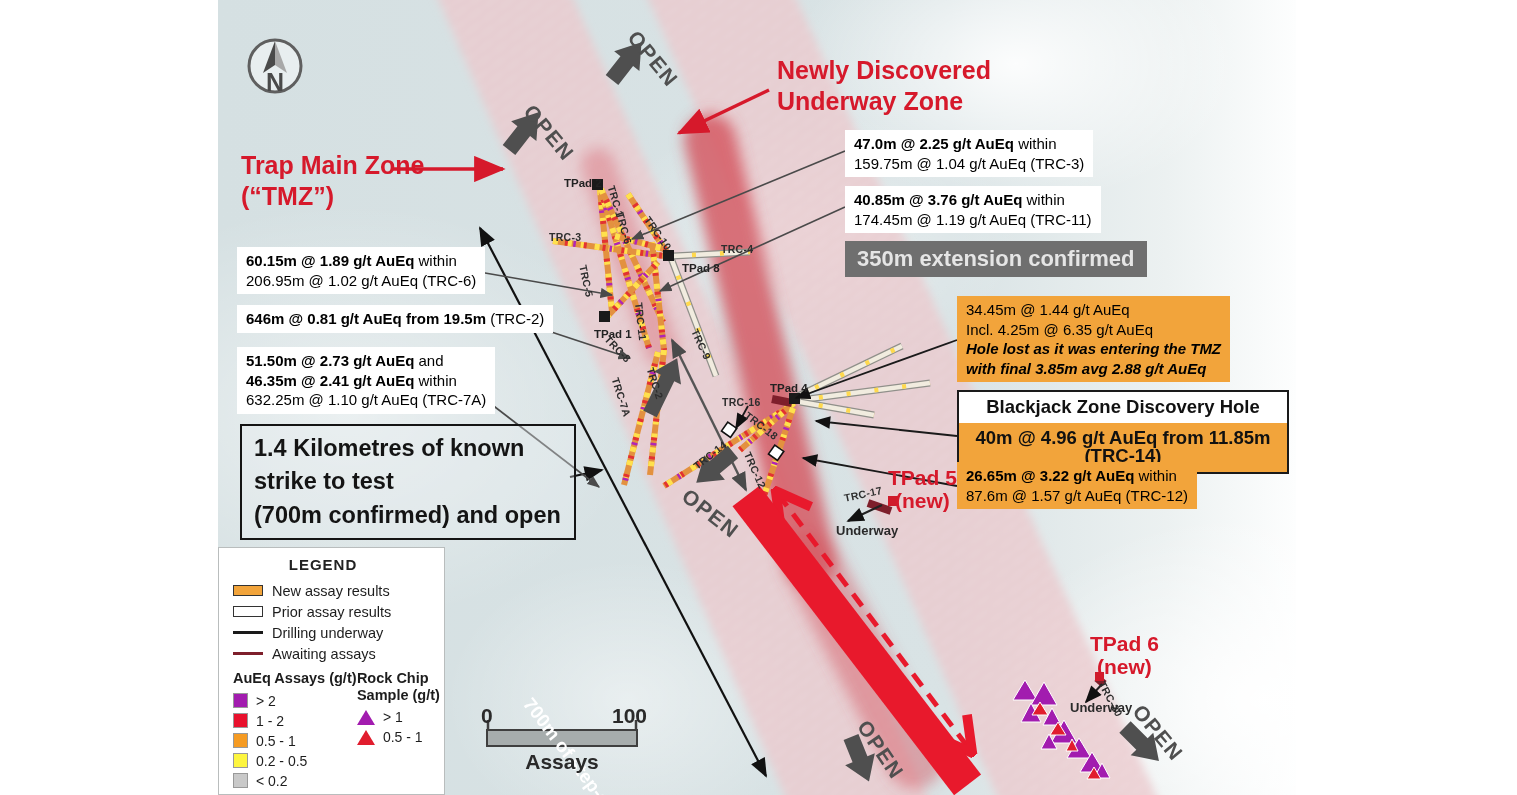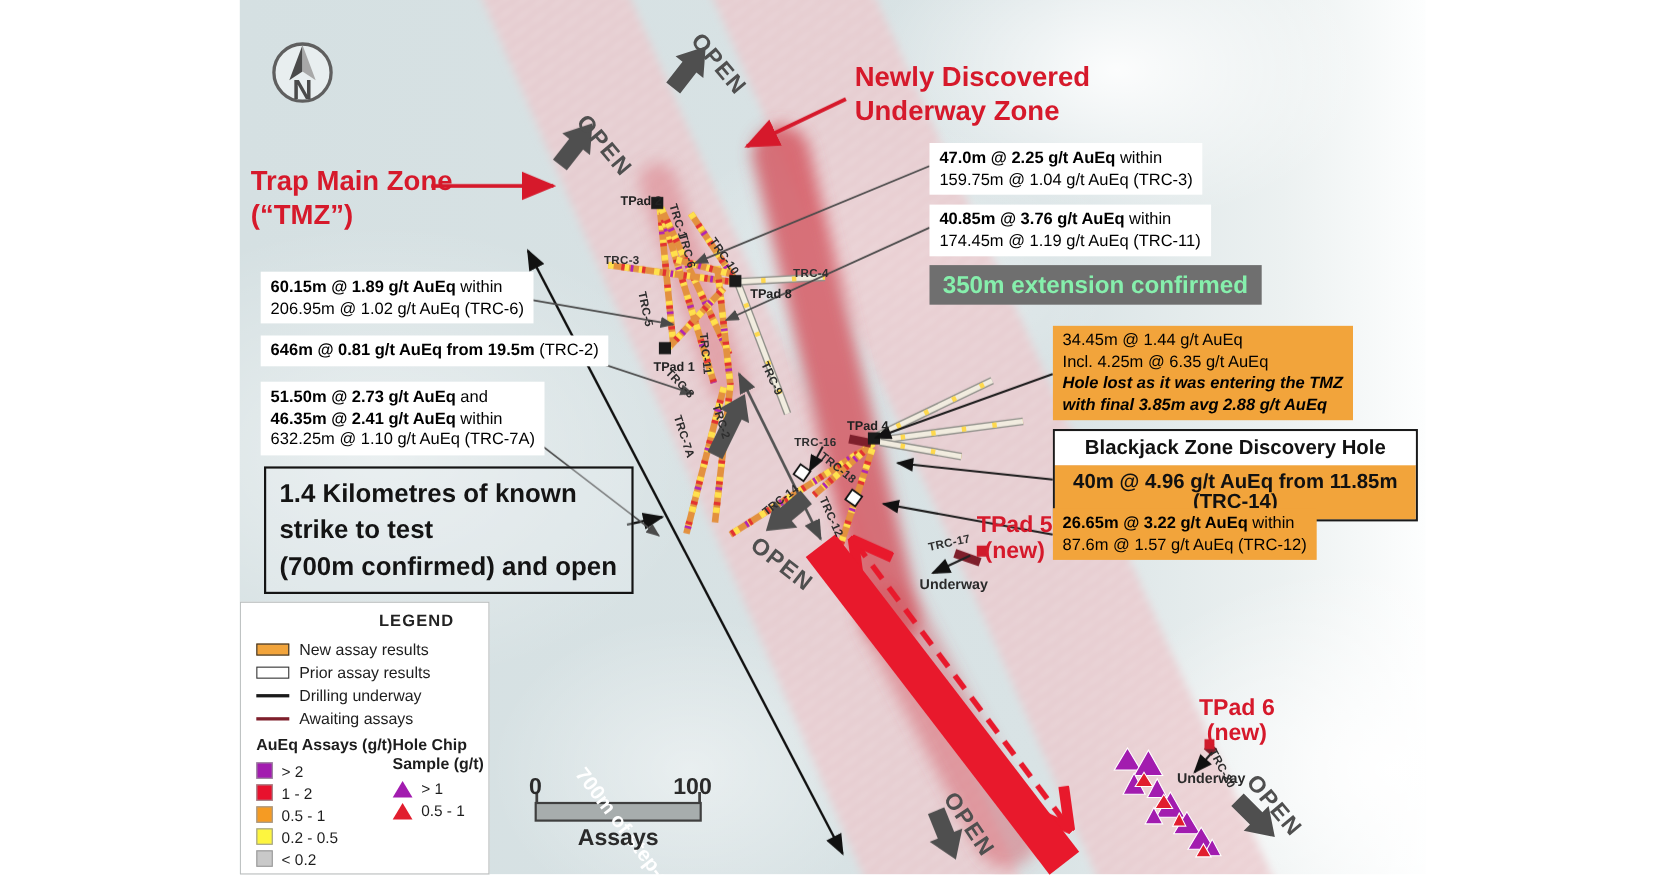--- a/index.html
+++ b/index.html
@@ -16,30 +16,30 @@
   .zone{position:absolute;font:700 25px/1.22 "Liberation Sans",sans-serif;color:#d6192b;white-space:nowrap}
   .open{position:absolute;font:700 21px "Liberation Sans",sans-serif;color:#4f4f4f;transform-origin:0 0;letter-spacing:1.5px;white-space:nowrap}
   .box{position:absolute;background:#fff;padding:4px 9px;font:400 15px/1.3 "Liberation Sans",sans-serif;color:#000000;white-space:nowrap}
   .obox{background:#f2a43b}
   .b{font-weight:700}
   .bi{font-weight:700;font-style:italic}
   .trc{position:absolute;font:700 10.5px "Liberation Sans",sans-serif;color:#2e2e2e;transform-origin:0 0;letter-spacing:.3px;white-space:nowrap}
   .pad{position:absolute;font:700 11.5px "Liberation Sans",sans-serif;color:#222;white-space:nowrap}
   .padnew{position:absolute;font:700 21px/1.1 "Liberation Sans",sans-serif;color:#d6192b;text-align:center;white-space:nowrap}
   .uw{position:absolute;font:700 13px "Liberation Sans",sans-serif;color:#2a2a2a;white-space:nowrap}
-  #graybox{position:absolute;left:845px;top:241px;background:#6f6f6f;color:#86efac;font:700 22px "Liberation Sans",sans-serif;padding:5px 12px;white-space:nowrap}
+  #graybox{position:absolute;left:845px;top:241px;background:#6f6f6f;color:#e5e5e5;font:700 22px "Liberation Sans",sans-serif;padding:5px 12px;white-space:nowrap}
   #discovery{position:absolute;left:957px;top:390px;width:328px;border:2px solid #1a1a1a;text-align:center;font:700 18.5px/1 "Liberation Sans",sans-serif}
   #discovery .row1{background:#fff;color:#111;padding:6px 4px}
   #discovery .row2{background:#f2a43b;color:#111;padding:6px 4px}
   #strikebox{position:absolute;left:240px;top:424px;width:312px;border:2.5px solid #141414;background:rgba(233,239,240,.35);
     font:700 23.5px/1.42 "Liberation Sans",sans-serif;color:#141414;padding:6px 8px 6px 12px}
   #banner{position:absolute;left:746px;top:479px;width:364px;height:34px;background:#e8192c;color:#fff;
     font:700 18.5px/34 "Liberation Sans",sans-serif;text-align:center;transform:rotate(52.5deg);transform-origin:0 50%;white-space:nowrap}
   #legend{position:absolute;left:218px;top:547px;width:227px;height:248px;background:#fff;border:1px solid #b9bdbd;box-sizing:border-box;padding:8px 0 0 14px}
-  #legend .ltitle{font:700 15px "Liberation Sans",sans-serif;letter-spacing:1px;color:#222;text-align:right;width:180px;margin-bottom:7px}
+  #legend .ltitle{font:700 15px "Liberation Sans",sans-serif;letter-spacing:1px;color:#222;text-align:center;width:180px;margin-bottom:7px}
   .lrow{display:flex;align-items:center;height:21px;font:400 14.5px "Liberation Sans",sans-serif;color:#1d1d1d}
   .sw{width:30px;height:11px;border:1.5px solid #333;margin-right:9px;box-sizing:border-box}
   .swline{width:30px;height:0;border-top:3.5px solid #1a1a1a;margin-right:9px}
   .lcols{display:flex;margin-top:6px}
   .lcol1{width:128px}
   .lcol2{width:90px}
   .ctitle{font:700 14.5px/1.15 "Liberation Sans",sans-serif;color:#1d1d1d;margin-bottom:4px}
   .crow{display:flex;align-items:center;height:20px;font:400 14px "Liberation Sans",sans-serif;color:#1d1d1d}
   .sq{width:15px;height:15px;border:1px solid #999;margin-right:8px;box-sizing:border-box}
   .tri{width:0;height:0;border-left:9px solid transparent;border-right:9px solid transparent;margin-right:8px}
@@ -280,21 +280,21 @@
       <polygon points="275,41 287,73 275,65" fill="#a8a8a8"></polygon>
     </g>
 
     <g>
       <line x1="488" y1="720" x2="488" y2="730" stroke="#3f3f3f" stroke-width="2.5"></line>
       <line x1="636" y1="720" x2="636" y2="730" stroke="#3f3f3f" stroke-width="2.5"></line>
       <rect x="487" y="730" width="150" height="16" fill="#a7adad" stroke="#3f3f3f" stroke-width="2"></rect>
     </g>
   </svg>
 
-  <div class="zone" style="left:228px;top:150px">
+  <div class="zone" style="left:241px;top:150px">
     <div>Trap Main Zone</div>
       <div>(“TMZ”)</div>
   </div>
   <div class="zone" style="left:777px;top:55px">
     <div>Newly Discovered</div>
       <div>Underway Zone</div>
   </div>
 
   <div class="open" style="left:641px;top:26px;transform:rotate(50deg)">OPEN</div>
   <div class="open" style="left:537px;top:100px;transform:rotate(50deg)">OPEN</div>
@@ -424,21 +424,21 @@
         <div class="crow">
             <span class="sq" style="background:#fdf53f"></span>
             <span>0.2 - 0.5</span>
           </div>
         <div class="crow">
             <span class="sq" style="background:#c9c9c9"></span>
             <span>&lt; 0.2</span>
           </div>
       </div>
       <div class="lcol2">
-        <div class="ctitle"><span>Hole Chip</span><br><span>Sample (g/t)</span></div>
+        <div class="ctitle"><span>Rock Chip</span><br><span>Sample (g/t)</span></div>
         <div class="crow">
             <span class="tri" style="border-bottom:15px solid #a21caf"></span>
             <span>&gt; 1</span>
           </div>
         <div class="crow">
             <span class="tri" style="border-bottom:15px solid #e11d2e"></span>
             <span>0.5 - 1</span>
           </div>
       </div>
     </div>

